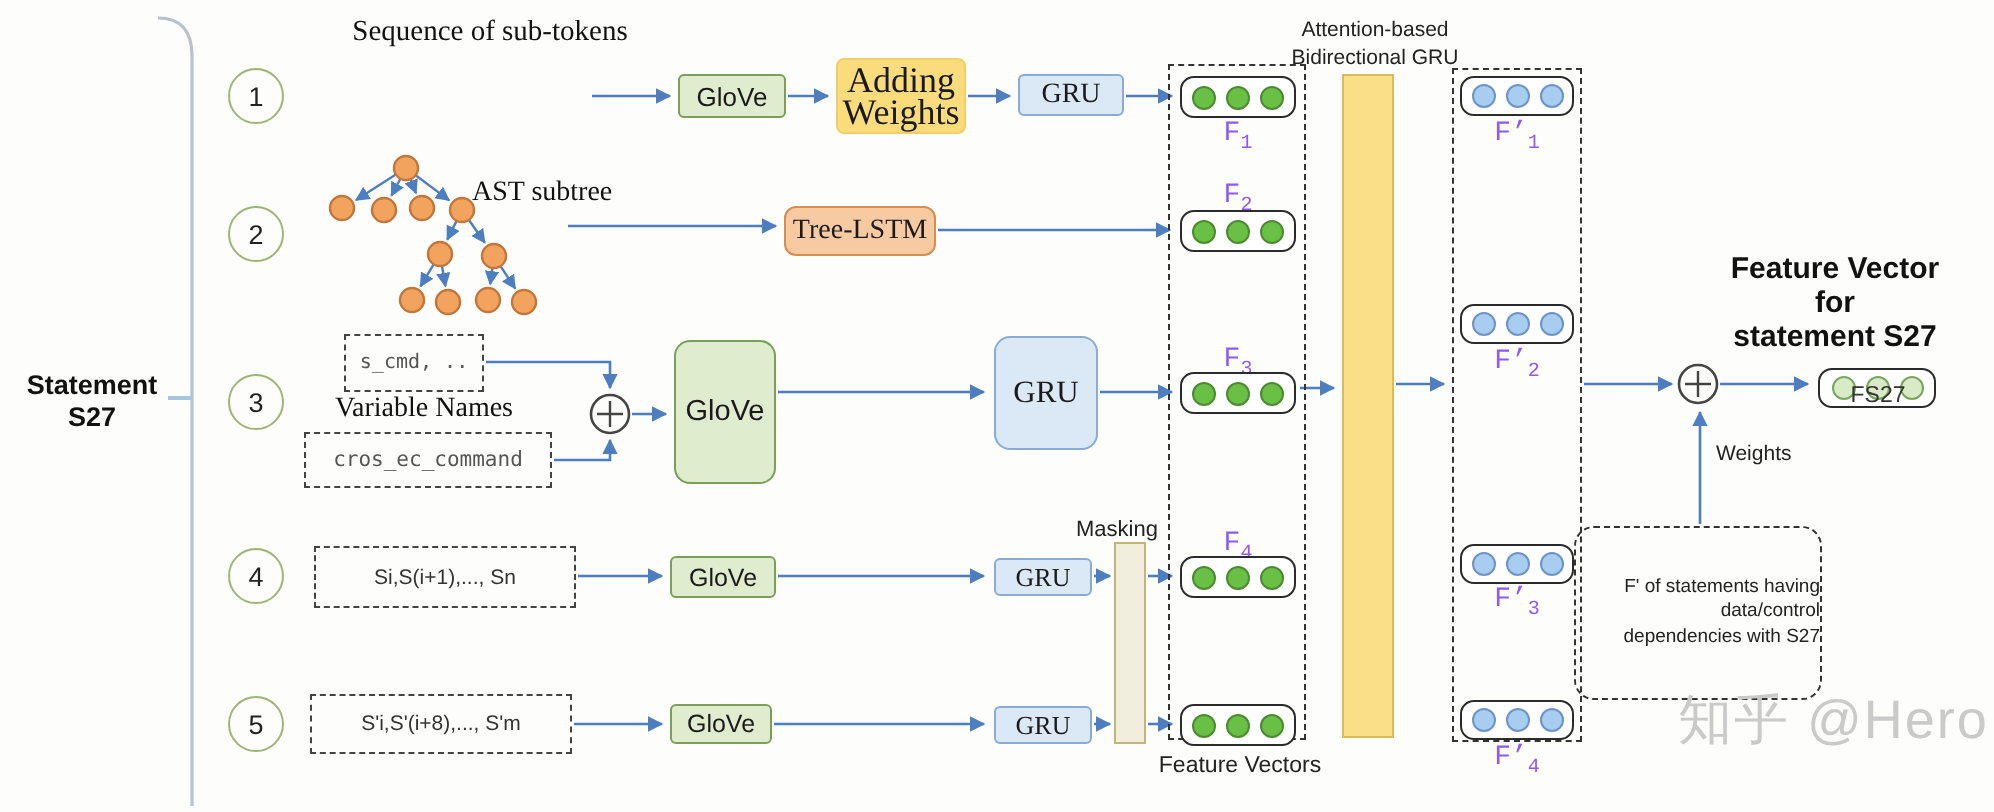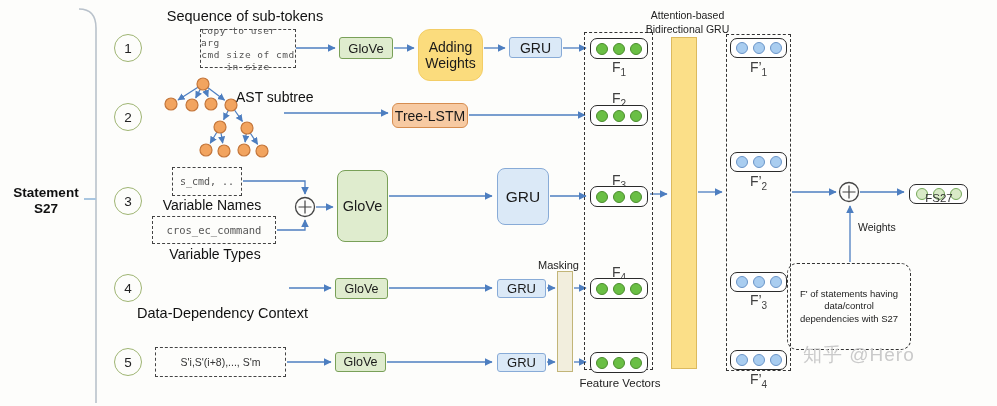--- a/index.html
+++ b/index.html
@@ -1,19 +1,19 @@
 <!DOCTYPE html>
 <html><head>
 <meta charset="utf-8">
 <style>
   * { margin:0; padding:0; box-sizing:border-box; }
   body { font-family:"Liberation Sans", sans-serif; background:#ffffff; }
   #canvas { position:relative; width:997px; height:406px; background:#fdfdfb; overflow:hidden; }
   .abs { position:absolute; }
-  .serif { font-family:Liberation Sans, sans-serif; }
+  .serif { font-family:Liberation Serif, serif; }
   .mono { font-family:"DejaVu Sans Mono", monospace; }
   .center { text-align:center; }
   .numcircle { position:absolute; width:28px; height:28px; border:1.2px solid #9fb573; border-radius:50%;
                display:flex; align-items:center; justify-content:center; font-size:13.5px; color:#222; background:#fdfdfb; }
   .dashbox { position:absolute; border:1.2px dashed #444; display:flex; flex-direction:column;
              align-items:center; justify-content:center; color:#555; background:transparent; }
   .block { position:absolute; display:flex; flex-direction:column; align-items:center; justify-content:center; color:#1a1a1a; }
   .glove { background:#dfecce; border:1px solid #79a058; border-radius:3px; }
   .glove-big { background:#dfecce; border:1.5px solid #79a058; border-radius:8px; }
   .gru { background:#dbe9f7; border:1px solid #88abd7; border-radius:3px; }
@@ -21,26 +21,26 @@
   .treelstm { background:#f7caa2; border:1px solid #d68d50; border-radius:6px; }
   .gold { background:#fbdc7d; border:1px solid #f3cd66; border-radius:4px; }
   .attn { background:#fbdf88; border:1px solid #dcba5e; }
   .maskrect { background:#f2eedd; border:1px solid #c2b578; }
   .vec { position:absolute; background:#fff; border:1.5px solid #2b2b2b; border-radius:7px;
          display:flex; align-items:center; justify-content:center; gap:5px; }
   .dot { width:12px; height:12px; border-radius:50%; }
   .dot-g  { background:#6abf45; border:1px solid #4b8c2e; }
   .dot-b  { background:#a9cdf0; border:1px solid #6b95c8; }
   .dot-lg { background:#d9eac7; border:1px solid #76a95a; }
-  .flabel { position:absolute; font-family:Liberation Sans, sans-serif; font-size:14px; color:#404040; text-align:center; }
+  .flabel { position:absolute; font-family:Liberation Mono, monospace; font-size:14px; color:#8b5cf6; text-align:center; }
   sub { font-size:10px; }
   .dash-container { position:absolute; border:1.3px dashed #333; }
   .note { border-radius:10px; font-size:9.5px; line-height:12.5px; color:#222;
-          display:flex; flex-direction:column; align-items:center; justify-content:center; text-align:center; }
-  .watermark { position:absolute; font-size:19px; color:#cacaca; letter-spacing:1px; }
+          display:flex; flex-direction:column; align-items:flex-end; justify-content:center; text-align:center; }
+  .watermark { position:absolute; font-size:27px; color:#cacaca; letter-spacing:1px;margin-left:36px; }
   svg { position:absolute; left:0; top:0; }
 </style>
 </head>
 <body>
 
 <div id="canvas">
 
   <svg width="997" height="406" viewBox="0 0 997 406">
     <defs>
       <marker id="arw" markerWidth="8" markerHeight="8" refX="5.5" refY="3" orient="auto">
@@ -123,43 +123,37 @@
     <div>S27</div>
   </div>
 
   <div class="numcircle" style="left:114px; top:34px;">1</div>
   <div class="numcircle" style="left:114px; top:103px;">2</div>
   <div class="numcircle" style="left:114px; top:187px;">3</div>
   <div class="numcircle" style="left:114px; top:274px;">4</div>
   <div class="numcircle" style="left:114px; top:348px;">5</div>
 
   <div class="abs serif center" style="left:150px; top:8px; width:190px; font-size:14.5px; color:#111;">Sequence of sub-tokens</div>
-  <div class="dashbox mono" style="left:200px; top:29px; width:96px; height:39px; font-size:9.5px; line-height:12px; letter-spacing:0.5px;">
-    <div>copy to user arg</div>
-    <div>cmd size of cmd</div>
-    <div>in size</div>
-  </div>
   <div class="block glove" style="left:339px; top:37px; width:54px; height:22px; font-size:13px;">GloVe</div>
-  <div class="block gold serif" style="left:418px; top:29px; width:65px; height:52px; font-size:14px; line-height:16px;border-radius:12px;">
+  <div class="block gold serif" style="left:418px; top:29px; width:65px; height:38px; font-size:18px; line-height:16px;">
     <div>Adding</div>
     <div>Weights</div>
   </div>
   <div class="block gru serif" style="left:509px; top:37px; width:53px; height:21px; font-size:14px;">GRU</div>
 
   <div class="abs serif" style="left:236px; top:89px; font-size:14px; color:#111;">AST subtree</div>
   <div class="block treelstm serif" style="left:392px; top:103px; width:76px; height:25px; font-size:14px;">Tree-LSTM</div>
 
   <div class="dashbox mono" style="left:172px; top:167px; width:70px; height:29px; font-size:10px;">s_cmd, ..</div>
   <div class="abs serif center" style="left:152px; top:197px; width:120px; font-size:14px; color:#111;">Variable Names</div>
   <div class="dashbox mono" style="left:152px; top:216px; width:124px; height:28px; font-size:10.5px;">cros_ec_command</div>
-  <div class="abs serif center" style="left:160px; top:246px; width:110px; font-size:14px; color:#111;">Variable Types</div>
   <div class="block glove-big" style="left:337px; top:170px; width:51px; height:72px; font-size:14.5px;">GloVe</div>
   <div class="block gru-big serif" style="left:497px; top:168px; width:52px; height:57px; font-size:15.5px;">GRU</div>
 
-  <div class="abs serif center" style="left:130px; top:305px; width:185px; font-size:14.5px; color:#111;">Data-Dependency Context</div>
+  <div class="dashbox" style="left:157px; top:273px; width:131px; height:31px; font-size:10.5px; color:#333;">Si,S(i+1),..., Sn</div>
   <div class="block glove" style="left:335px; top:278px; width:53px; height:21px; font-size:12.5px;">GloVe</div>
   <div class="block gru serif" style="left:497px; top:279px; width:49px; height:19px; font-size:13px;">GRU</div>
 
   <div class="dashbox" style="left:155px; top:347px; width:131px; height:30px; font-size:10.5px; color:#333;">S'i,S'(i+8),..., S'm</div>
   <div class="block glove" style="left:335px; top:352px; width:51px; height:20px; font-size:12.5px;">GloVe</div>
   <div class="block gru serif" style="left:497px; top:353px; width:49px; height:19px; font-size:13px;">GRU</div>
 
   <div class="abs" style="left:538px; top:259px; width:52px; font-size:11px; color:#222;">Masking</div>
   <div class="abs maskrect" style="left:557px; top:271px; width:16px; height:101px;"></div>
 
@@ -228,20 +222,25 @@
   </div>
   <div class="flabel" style="left:730px; top:292px; width:57px;"><span>F’</span><sub>3</sub></div>
 
   <div class="vec" style="left:730px; top:350px; width:57px; height:20px;">
     <span class="dot dot-b"></span>
       <span class="dot dot-b"></span>
       <span class="dot dot-b"></span>
   </div>
   <div class="flabel" style="left:730px; top:371px; width:57px;"><span>F’</span><sub>4</sub></div>
 
+  <div class="abs center" style="left:855px; top:126px; width:125px; font-size:15px; font-weight:600; line-height:17px; color:#111;">
+    <div>Feature Vector</div>
+    <div>for</div>
+    <div>statement S27</div>
+  </div>
 
   <div class="vec" style="left:909px; top:184px; width:59px; height:20px;">
     <span class="dot dot-lg"></span>
       <span class="dot dot-lg"></span>
       <span class="dot dot-lg"></span>
   </div>
   <div class="abs center" style="left:910px; top:192px; width:58px; font-size:11.5px; color:#333;">FS27</div>
 
   <div class="abs" style="left:858px; top:221px; font-size:10.5px; color:#222;">Weights</div>
 

